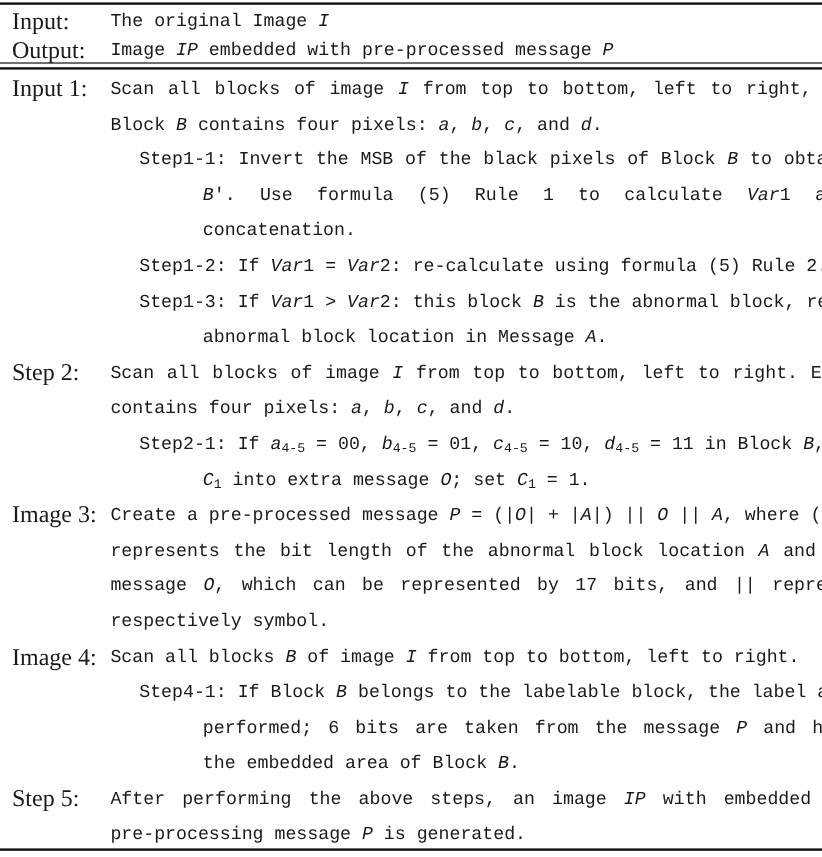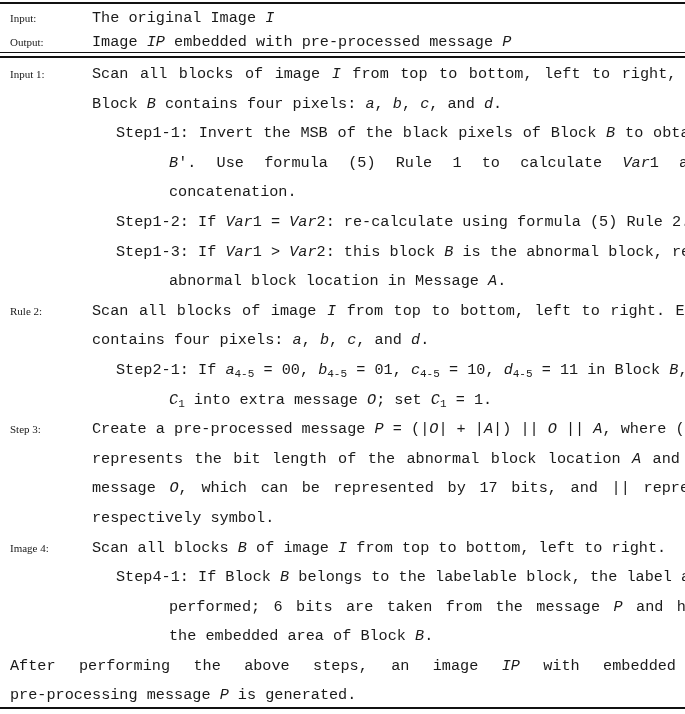--- a/index.html
+++ b/index.html
@@ -55,21 +55,21 @@
   .row.header-row .body  { text-align: left; }
 
   
   .rule-gap { height: 8px; }
 
   .row.step-row { margin-top: 0; }
 
   .label {
     width: 82px;
     flex: 0 0 82px;
-    font-size: 11px;
+    font-size: 20px;
     line-height: 29.6px;
     white-space: nowrap;
   }
 
   .body {
     flex: 1 1 auto;
     font-size: 15.2px;
     line-height: 29.6px;
     text-align: justify;
     text-justify: inter-word;
@@ -148,34 +148,34 @@
         </span>
 
         <span class="substep">
           <span class="jline">Step1-3: If <i>Var</i>1 &gt; <i>Var</i>2: this block <i>B</i> is the abnormal block, record the</span>
           <span class="jline cont natural">abnormal block location in Message <i>A</i>.</span>
         </span>
       </div>
     </div>
 
     <div class="row step-row">
-      <div class="label">Rule 2:</div>
+      <div class="label">Step 2:</div>
       <div class="body">
         <span class="jline">Scan all blocks of image <i>I</i> from top to bottom, left to right. Each Block <i>B</i></span>
         <span class="jline natural">contains four pixels: <i>a</i>, <i>b</i>, <i>c</i>, and <i>d</i>.</span>
 
         <span class="substep">
           <span class="jline">Step2-1: If <i>a</i><span class="subn">4-5</span> = 00, <i>b</i><span class="subn">4-5</span> = 01, <i>c</i><span class="subn">4-5</span> = 10, <i>d</i><span class="subn">4-5</span> = 11 in Block <i>B</i>, record bit</span>
           <span class="jline cont natural"><i>C</i><span class="subn">1</span> into extra message <i>O</i>; set <i>C</i><span class="subn">1</span> = 1.</span>
         </span>
       </div>
     </div>
 
     <div class="row step-row">
-      <div class="label">Step 3:</div>
+      <div class="label">Image 3:</div>
       <div class="body">
         <span class="jline">Create a pre-processed message <i>P</i> = (|<i>O</i>| + |<i>A</i>|) || <i>O</i> || <i>A</i>, where (|<i>O</i>| + |<i>A</i>|)</span>
         <span class="jline">represents the bit length of the abnormal block location <i>A</i> and the extra</span>
         <span class="jline">message <i>O</i>, which can be represented by 17 bits, and || represents the</span>
         <span class="jline natural">respectively symbol.</span>
       </div>
     </div>
 
     <div class="row step-row">
       <div class="label">Image 4:</div>
@@ -184,20 +184,21 @@
 
         <span class="substep">
           <span class="jline">Step4-1: If Block <i>B</i> belongs to the labelable block, the label action is</span>
           <span class="jline cont">performed; 6 bits are taken from the message <i>P</i> and hidden in</span>
           <span class="jline cont natural">the embedded area of Block <i>B</i>.</span>
         </span>
       </div>
     </div>
 
     <div class="row step-row">
+      <div class="label">Step 5:</div>
       <div class="body">
         <span class="jline">After performing the above steps, an image <i>IP</i> with embedded</span>
         <span class="jline natural">pre-processing message <i>P</i> is generated.</span>
       </div>
     </div>
 
   </div>
 </div>
 
 </body></html>

